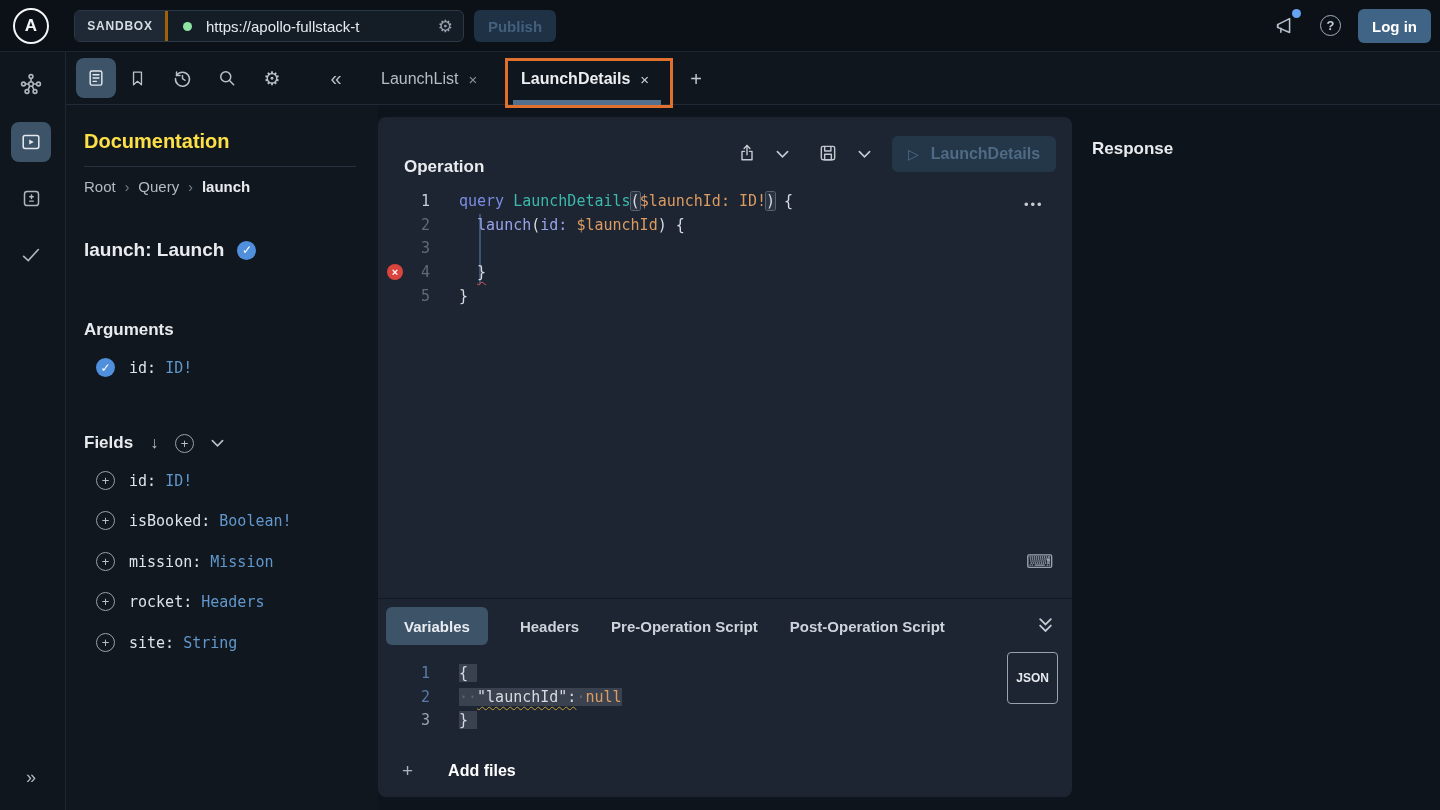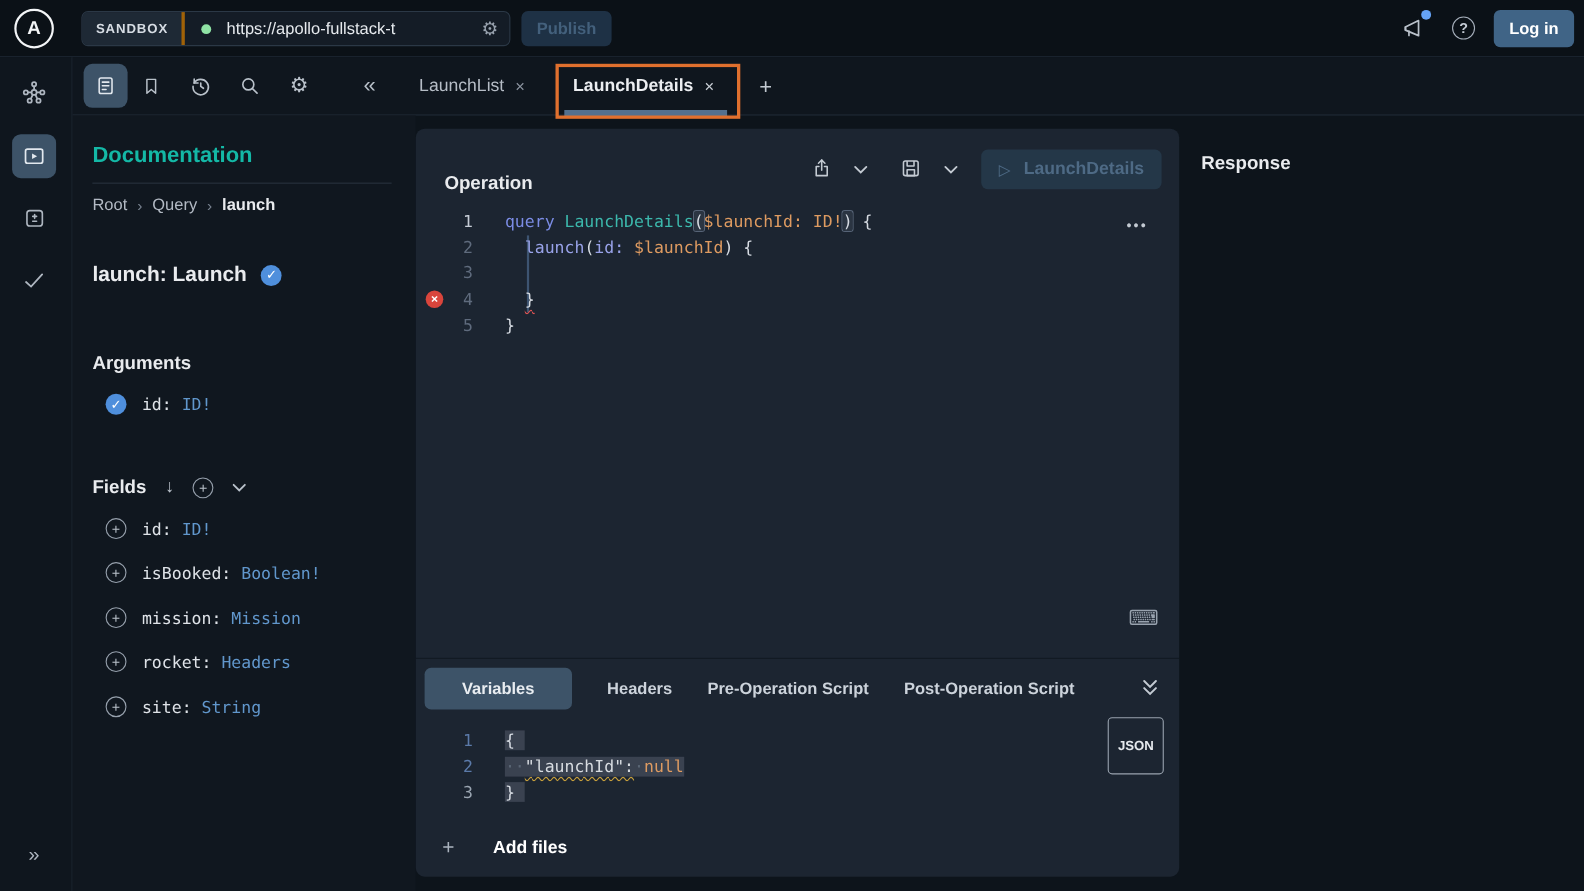--- a/index.html
+++ b/index.html
@@ -44,21 +44,21 @@
   .tab-close { font-size:15px; color:#8c95a1; }
   .tab.active .tab-label { color:#eceef1; font-weight:bold; }
   .tab.active .tab-close { color:#ccd2d9; }
   .annotation-box { left:439px; top:6px; width:168px; height:50px; border:3px solid #e0702e; }
   .tab-underline { left:447px; top:48px; width:148px; height:6px; background:#53708e; }
   .newtab { left:620px; top:12px; width:20px; height:30px; display:flex; align-items:center; justify-content:center;
             font-size:20px; color:#c2c9d1; }
 
   
   .docs { left:66px; top:105px; width:312px; height:705px; background:#10171f; }
-  .docs-title { left:18px; top:25px; font-size:20px; font-weight:600; color:#14b8a6; }
+  .docs-title { left:18px; top:25px; font-size:20px; font-weight:600; color:#fde047; }
   .docs-divider { left:18px; top:61px; width:272px; height:1px; background:#28323e; }
   .breadcrumb { left:18px; top:73px; gap:9px; font-size:15px; }
   .bc-item { color:#b3bac4; }
   .bc-sep { color:#78828f; font-size:14px; }
   .bc-current { color:#e9ebee; font-weight:600; }
   .launch-title { left:18px; top:134px; gap:13px; }
   .launch-title-text { font-size:19px; font-weight:bold; color:#e9ebee; }
   .check-circle { width:19px; height:19px; border-radius:50%; background:#4f8fdc; color:#fff; font-size:12px;
                   display:flex; align-items:center; justify-content:center; flex:0 0 auto; }
   .section-label { font-size:17px; font-weight:bold; color:#e9ebee; }
@@ -96,21 +96,21 @@
   .error-badge { left:9px; top:147px; width:16px; height:16px; border-radius:50%; background:#d9453c; color:#fff;
                  font-size:11px; font-weight:bold; display:flex; align-items:center; justify-content:center; }
   .indent-guide { left:101px; top:97px; width:1.5px; height:70px; background:#3d5471; }
   .more-dots { left:646px; top:80px; color:#c3cad2; font-size:13px; letter-spacing:2px; }
   .kbd-icon { left:648px; top:433px; color:#98a2ae; font-size:19px; }
   .card-divider { left:0; top:481px; width:694px; height:1px; background:#121a23; }
 
   
   .req-tabs { left:8px; top:490px; height:38px; gap:32px; }
   .req-tab { font-size:15px; font-weight:600; color:#ccd3db; }
-  .req-tab.pill { background:#3d5368; color:#e9edf1; border-radius:6px; padding:0 34px; height:38px;
+  .req-tab.pill { background:#3d5368; color:#e9edf1; border-radius:6px; padding:0 18px; height:38px;
                   display:flex; align-items:center; }
   .collapse-chev { left:660px; top:500px; color:#c3cad2; }
   .json-badge { right:14px; top:535px; border:1px solid #99a3af; border-radius:4px; padding:18px 8px;
                 font-size:12px; font-weight:bold; color:#e6eaee; position:absolute; }
   .jeditor { left:0; top:545px; width:694px; }
   .jln { color:#5b7aa9; }
   .jln.active { color:#9aa5b1; }
   .sel { background:#3a4250; }
   .sel-pad { padding-right:9px; }
   .ws { color:#5a6675; }

